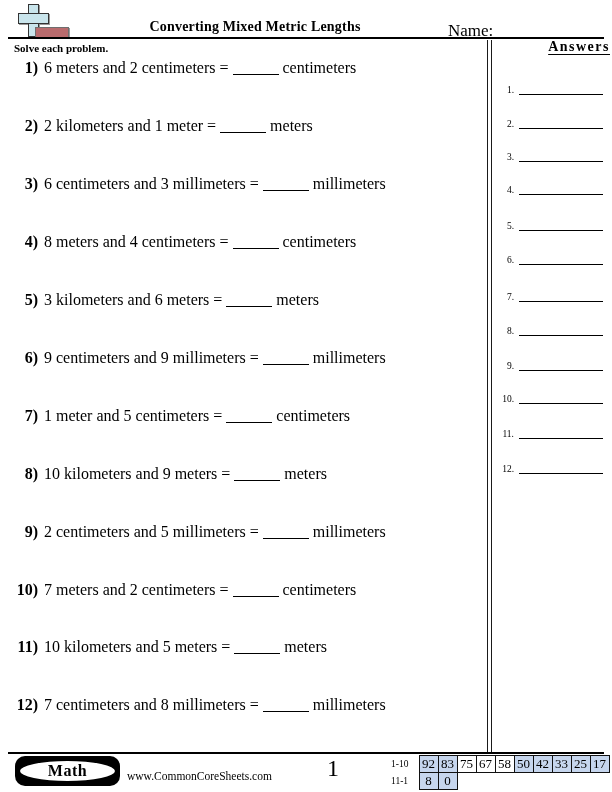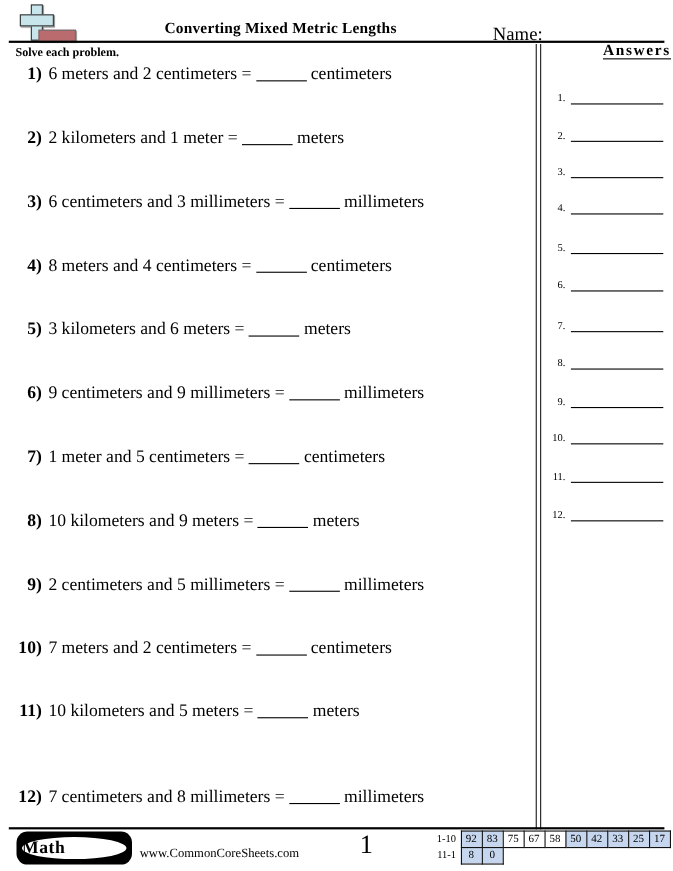--- a/index.html
+++ b/index.html
@@ -58,33 +58,33 @@
   .aline { display: inline-block; width: 84px; height: 11px;
     border-bottom: 1.1px solid #000; }
 
   
   .footer-rule { position: absolute; left: 8px; top: 752px; width: 596px; height: 2.2px;
     background: #000; }
   .math-badge { position: absolute; left: 15px; top: 756px; width: 105px; height: 30px;
     background: #000; border-radius: 10px; }
   .math-oval { position: absolute; left: 3px; top: 3px; right: 3px; bottom: 3px;
     background: #fff; border: 2px solid #000; border-radius: 50%;
-    display: flex; align-items: center; }
+    display: flex; align-items: center; justify-content: center; }
   .math-label { font-size: 16px; font-weight: bold; letter-spacing: 0.5px; }
   .website { position: absolute; left: 127px; top: 770px; font-size: 11.5px; }
   .page-num { position: absolute; left: 300px; top: 755px; width: 66px;
     text-align: center; font-size: 24px; }
 
   .score-table { position: absolute; left: 391px; top: 754.5px;
     border-collapse: collapse; }
   .score-table td { width: 19px; height: 15px; border: 1px solid #111;
-    font-size: 10px; font-family: "Liberation Serif", serif;
+    font-size: 13px; font-family: "Liberation Serif", serif;
     text-align: center; vertical-align: middle; padding: 0; background: #fff; }
   .score-table td.lbl { width: 28px; border: none; background: transparent;
-    font-size: 9.5px; text-align: right; padding-right: 4px; }
+    font-size: 9.5px; text-align: left; padding-right: 4px; }
   .score-table td.hl { background: #c6d6ee; }
 </style>
 </head>
 <body>
 
 <div class="page">
 
   <div class="logo">
     <div class="logo-cross">
       <div class="logo-vbar"></div>
@@ -126,21 +126,21 @@
   </div>
   <div class="problem" style="top:523px">
     <span class="pnum">9)</span><span class="ptext">2 centimeters and 5 millimeters =</span><span class="blank"></span><span class="punit">millimeters</span>
   </div>
   <div class="problem" style="top:581px">
     <span class="pnum">10)</span><span class="ptext">7 meters and 2 centimeters =</span><span class="blank"></span><span class="punit">centimeters</span>
   </div>
   <div class="problem" style="top:638px">
     <span class="pnum">11)</span><span class="ptext">10 kilometers and 5 meters =</span><span class="blank"></span><span class="punit">meters</span>
   </div>
-  <div class="problem" style="top:716px">
+  <div class="problem" style="top:696px">
     <span class="pnum">12)</span><span class="ptext">7 centimeters and 8 millimeters =</span><span class="blank"></span><span class="punit">millimeters</span>
   </div>
 
   <div class="divider"></div>
   <div class="answers-title">Answers</div>
 
   <div class="answer" style="top:81px">
       <span class="anum">1.</span>
       <span class="aline"></span>
     </div>

